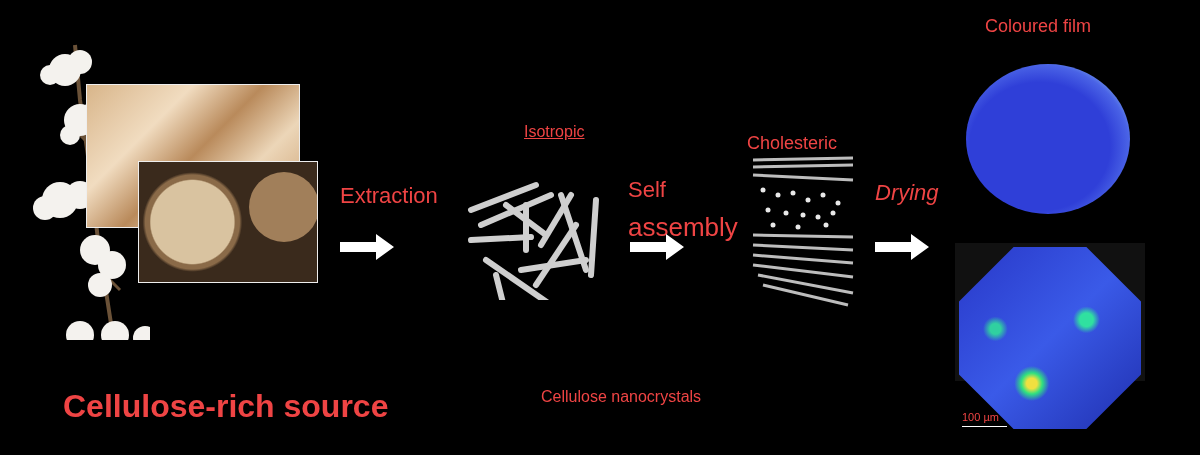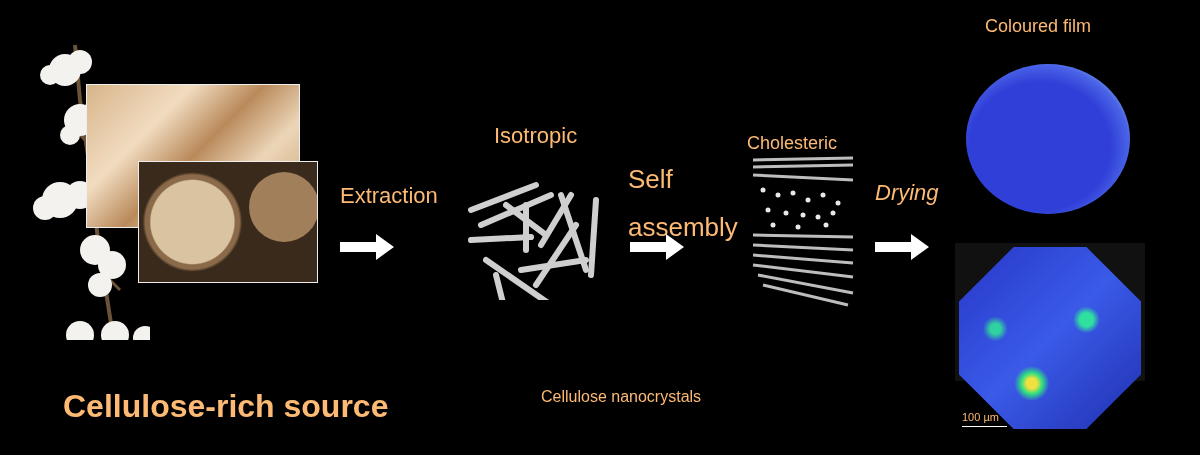--- a/index.html
+++ b/index.html
@@ -1,18 +1,18 @@
 <!DOCTYPE html>
 <html><head>
 <meta charset="utf-8">
 <style>
   html, body { margin:0; padding:0; background:#000; }
   body { width:1200px; height:455px; position:relative; overflow:hidden; font-family:"Liberation Sans", sans-serif; color:#fff; }
   .abs { position:absolute; }
-  .label { position:absolute; color:#fdba74; white-space:nowrap; }
+  .label { position:absolute; color:#ef4444; white-space:nowrap; }
   .arrow { position:absolute; width:54px; height:26px; }
   .photo { position:absolute; border:1.5px solid #eee; box-sizing:border-box; overflow:hidden; }
 </style>
 </head>
 <body>
 
 <div class="abs" style="left:20px;top:40px;width:130px;height:300px;">
   <svg width="130" height="300" viewBox="0 0 130 300">
     <path d="M55 5 L60 60 L70 130 L78 200 L92 290" stroke="#6b5238" stroke-width="4" fill="none"></path>
     <path d="M65 100 L45 80 M72 150 L95 170 M80 230 L100 250" stroke="#6b5238" stroke-width="3" fill="none"></path>
@@ -38,39 +38,39 @@
 <div class="photo" style="left:86px;top:84px;width:214px;height:144px;background:linear-gradient(135deg,#d8b58a,#f1dcc0 30%,#b98a5b 50%,#ecd6b8 70%,#c89a6a);"></div>
 <div class="photo" style="left:138px;top:161px;width:180px;height:122px;background:radial-gradient(circle at 30% 50%,#d9c3a0 0 30%,#8a6a48 31% 34%,#3a2a1c 36%),linear-gradient(90deg,#3a2a1c,#6e5234);">
   <div class="abs" style="left:110px;top:10px;width:70px;height:70px;border-radius:50%;background:#a17f5a;"></div>
 </div>
 
 <div class="label" style="left:340px;top:183px;font-size:22px;">Extraction</div>
 <svg class="arrow" style="left:340px;top:234px;" viewBox="0 0 54 26">
     <path d="M0 8 H36 V0 L54 13 L36 26 V18 H0 Z" fill="#fff"></path>
   </svg>
 
-<div class="label" style="left:494px;top:123px;font-size:22px;">Isotropic</div>
+<div class="label" style="left:524px;top:123px;font-size:16px;text-decoration:underline;">Isotropic</div>
 <svg class="abs" style="left:466px;top:165px;" width="140" height="135" viewBox="0 0 140 135">
   <g stroke="#cfcfcf" stroke-width="6" stroke-linecap="round">
     <line x1="5" y1="45" x2="70" y2="20"></line>
       <line x1="15" y1="60" x2="85" y2="30"></line>
       <line x1="40" y1="40" x2="80" y2="70"></line>
     <line x1="5" y1="75" x2="65" y2="72"></line>
       <line x1="20" y1="95" x2="85" y2="140"></line>
       <line x1="55" y1="105" x2="120" y2="95"></line>
     <line x1="95" y1="30" x2="120" y2="105"></line>
       <line x1="75" y1="80" x2="105" y2="30"></line>
       <line x1="130" y1="35" x2="125" y2="110"></line>
     <line x1="60" y1="40" x2="60" y2="85"></line>
       <line x1="30" y1="110" x2="40" y2="150"></line>
       <line x1="70" y1="120" x2="110" y2="60"></line>
   </g>
 </svg>
 
-<div class="label" style="left:628px;top:164px;font-size:26px;">Self</div>
+<div class="label" style="left:628px;top:177px;font-size:22px;">Self</div>
 <div class="label" style="left:628px;top:212px;font-size:26px;">assembly</div>
 <svg class="arrow" style="left:630px;top:234px;" viewBox="0 0 54 26">
     <path d="M0 8 H36 V0 L54 13 L36 26 V18 H0 Z" fill="#fff"></path>
   </svg>
 
 <div class="label" style="left:747px;top:110px;font-size:18px;margin-top:23px;">Cholesteric</div>
 <svg class="abs" style="left:748px;top:155px;" width="110" height="160" viewBox="0 0 110 160">
   <g stroke="#bdbdbd" stroke-width="3">
     <line x1="5" y1="5" x2="105" y2="3"></line>
       <line x1="5" y1="12" x2="105" y2="10"></line>

